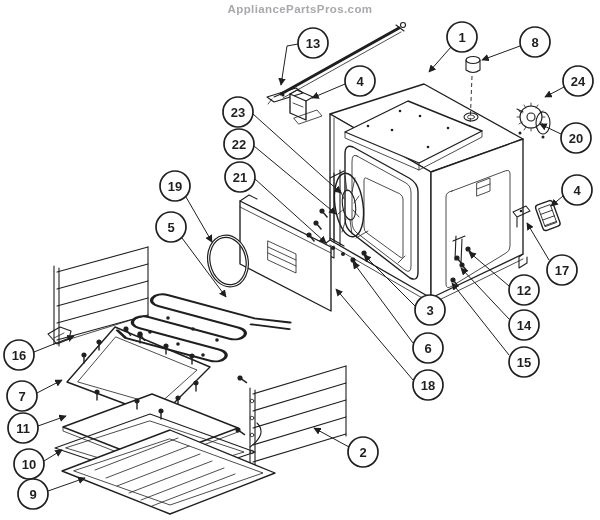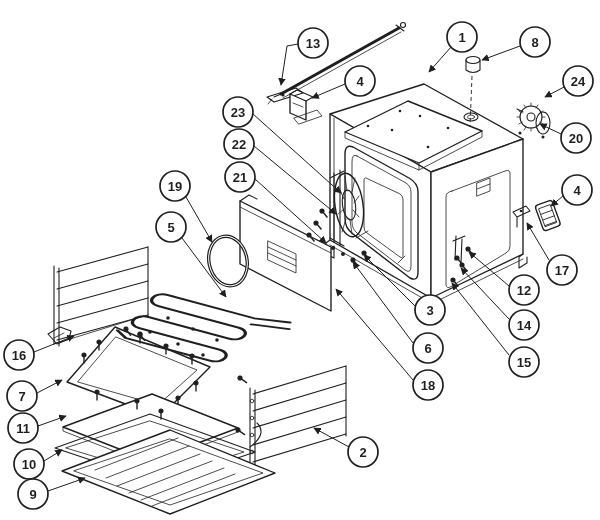--- a/index.html
+++ b/index.html
@@ -29,20 +29,21 @@
   .dash{stroke:var(--line-color);fill:none;stroke-width:.9;stroke-dasharray:4 3;}
   .screw{stroke:var(--line-color);fill:var(--line-color);stroke-width:1.4;}
   .leader{fill:none;stroke:var(--line-color);stroke-width:1;}
   .balloon{fill:#ffffff;stroke:var(--line-color);stroke-width:1.7;}
   .balloon-num{font:bold 13px "Liberation Sans",sans-serif;fill:var(--line-color);text-anchor:middle;}
 </style>
 </head>
 <body>
 
 <div id="stage">
+  <div id="watermark">AppliancePartsPros.com</div>
 
   <svg width="600" height="520" viewBox="0 0 600 520">
     <defs>
       <marker id="arr" viewBox="0 0 10 10" refX="9" refY="5" markerWidth="7.5" markerHeight="7.5" orient="auto">
         <path d="M0,0 L10,5 L0,10 Z" fill="#1f1f1f"></path>
       </marker>
       <g id="screwg">
         <circle cx="0" cy="0" r="1.9"></circle>
         <path d="M0,2 L0,8.5"></path>
       </g>

